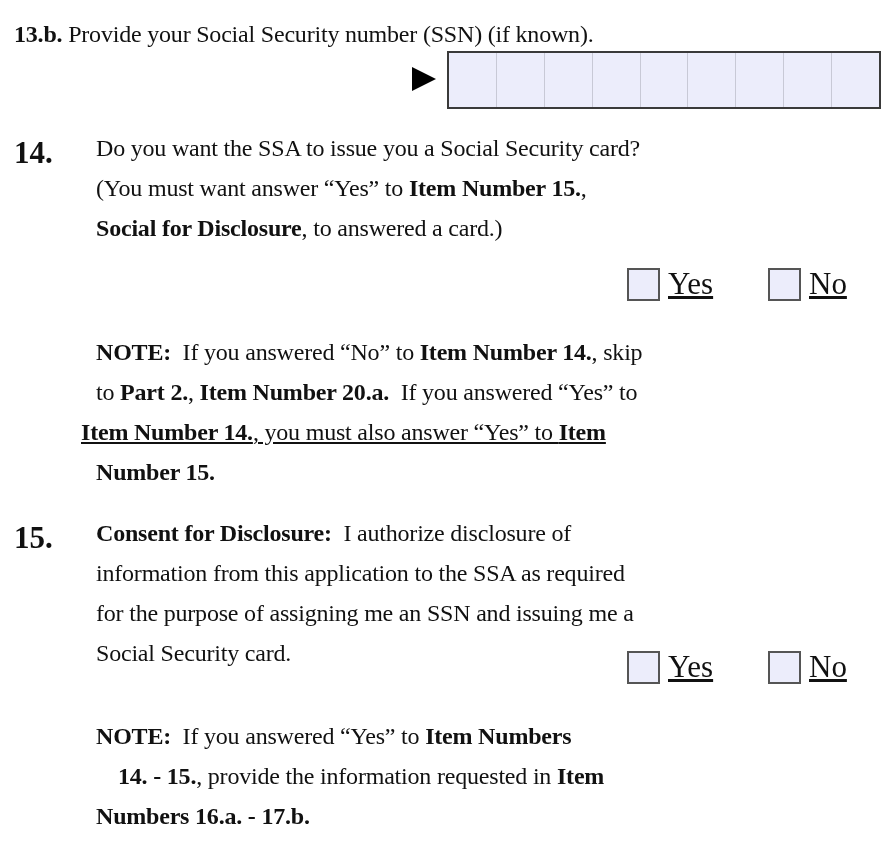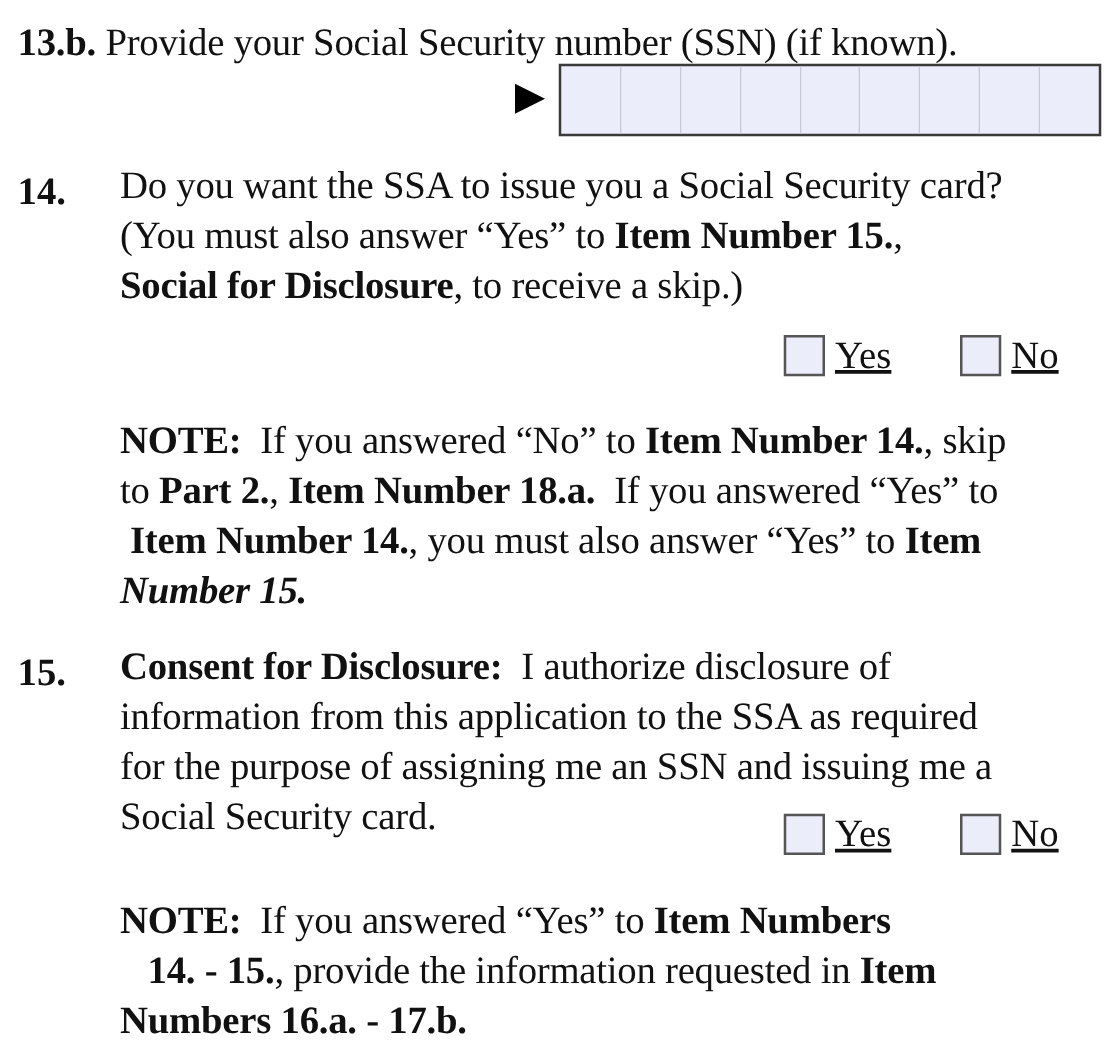--- a/index.html
+++ b/index.html
@@ -1,18 +1,18 @@
 <!DOCTYPE html>
 <html><head>
 <meta charset="utf-8">
 <style>
   html, body { margin:0; padding:0; background:#ffffff; }
   body { width:896px; height:850px; position:relative; overflow:hidden;
          font-family:"Liberation Serif", "DejaVu Serif", serif; color:#111; }
-  .line { position:absolute; font-size:31px; line-height:40px; white-space:nowrap; letter-spacing:-0.2px; }
+  .line { position:absolute; font-size:24px; line-height:40px; white-space:nowrap; letter-spacing:-0.2px; }
   b { font-weight:bold; }
   .num { position:absolute; font-size:31px; font-weight:bold; line-height:40px; }
   .ssn { position:absolute; left:447px; top:51px; width:434px; height:58px;
          border:2px solid #3a3a3a; background:#ecedfb; display:flex; box-sizing:border-box; }
   .ssn .cell { flex:1; border-right:1px solid #c8c9d6; }
   .ssn .cell:last-child { border-right:none; }
   .arrow { position:absolute; left:412px; top:67px; width:0; height:0;
            border-top:12px solid transparent; border-bottom:12px solid transparent; border-left:24px solid #000; }
   .cb { position:absolute; width:33px; height:33px; box-sizing:border-box;
         border:2px solid #555; background:#ecedfb; }
@@ -33,32 +33,32 @@
   <div class="cell"></div>
   <div class="cell"></div>
   <div class="cell"></div>
   <div class="cell"></div>
   <div class="cell"></div>
   <div class="cell"></div>
 </div>
 
 <div class="num" style="left:14px; top:133px;">14.</div>
 <div class="line" style="left:96px; top:128px;text-align:center;">Do you want the SSA to issue you a Social Security card?</div>
-<div class="line" style="left:96px; top:168px;"><span>(You must also answer “Yes” to </span><b>Item Number 15.</b><span>,</span></div>
-<div class="line" style="left:96px; top:208px;"><b>Social for Disclosure</b><span>, to receive a skip.)</span></div>
+<div class="line" style="left:96px; top:168px;"><span>(You must want answer “Yes” to </span><b>Item Number 15.</b><span>,</span></div>
+<div class="line" style="left:96px; top:208px;"><b>Social for Disclosure</b><span>, to answered a card.)</span></div>
 
 <div class="cb" style="left:627px; top:268px;"></div>
 <div class="cblabel" style="left:668px; top:264px;">Yes</div>
 <div class="cb" style="left:768px; top:268px;"></div>
 <div class="cblabel" style="left:809px; top:264px;">No</div>
 
 <div class="line" style="left:96px; top:332px;"><b>NOTE:</b><span style="white-space:pre">  If you answered “No” to </span><b>Item Number 14.</b><span>, skip</span></div>
-<div class="line" style="left:96px; top:372px;"><span style="white-space:pre">to </span><b>Part 2.</b><span style="white-space:pre">, </span><b>Item Number 18.a.</b><span style="white-space:pre">  If you answered “Yes” to</span></div>
-<div class="line" style="left:104px; top:412px;"><b>Item Number 14.</b><span style="white-space:pre">, you must also answer “Yes” to </span><b>Item</b></div>
-<div class="line" style="left:96px; top:452px;font-style:italic;"><b>Number 15.</b></div>
+<div class="line" style="left:96px; top:372px;"><span style="white-space:pre">to </span><b>Part 2.</b><span style="white-space:pre">, </span><b>Item Number 20.a.</b><span style="white-space:pre">  If you answered “Yes” to</span></div>
+<div class="line" style="left:81px; top:412px;text-decoration:underline;"><b>Item Number 14.</b><span style="white-space:pre">, you must also answer “Yes” to </span><b>Item</b></div>
+<div class="line" style="left:96px; top:452px;"><b>Number 15.</b></div>
 
 <div class="num" style="left:14px; top:518px;">15.</div>
 <div class="line" style="left:96px; top:513px;"><b>Consent for Disclosure:</b><span style="white-space:pre">  I authorize disclosure of</span></div>
 <div class="line" style="left:96px; top:553px;">information from this application to the SSA as required</div>
 <div class="line" style="left:96px; top:593px;">for the purpose of assigning me an SSN and issuing me a</div>
 <div class="line" style="left:96px; top:633px;font-family:Liberation Serif, serif;">Social Security card.</div>
 
 <div class="cb" style="left:627px; top:651px;"></div>
 <div class="cblabel" style="left:668px; top:647px;">Yes</div>
 <div class="cb" style="left:768px; top:651px;"></div>

